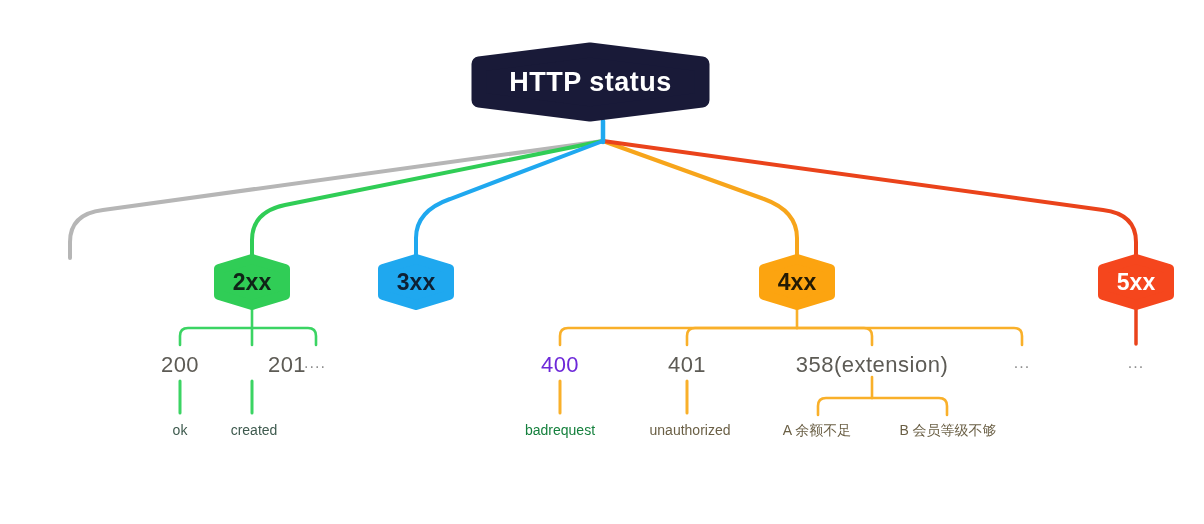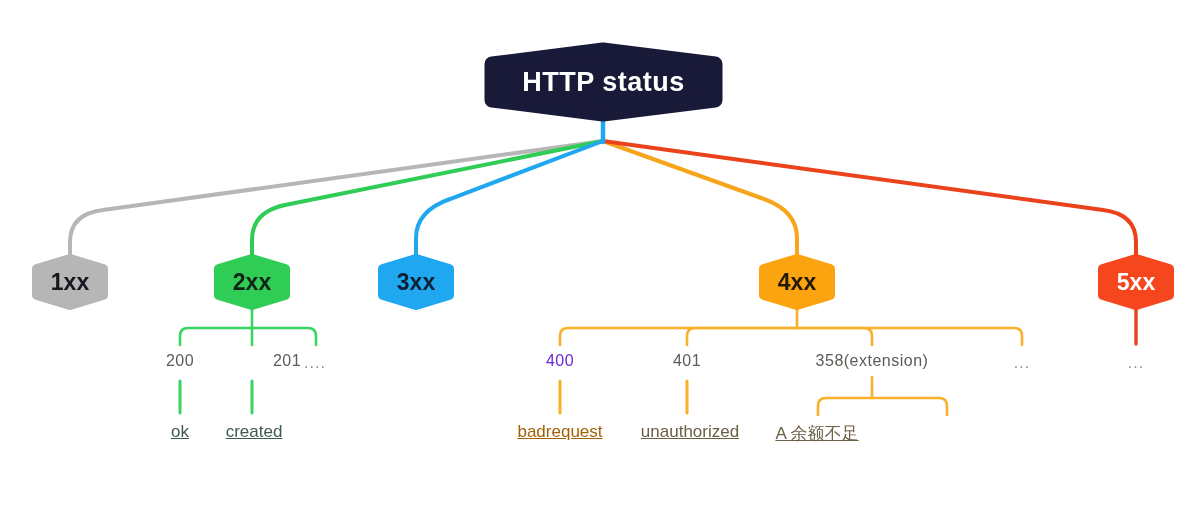--- a/index.html
+++ b/index.html
@@ -17,22 +17,22 @@
   .node{position:absolute;}
   .node svg{position:absolute;left:0;top:0;width:100%;height:100%;overflow:visible;}
   .nlabel{
     position:absolute;left:0;top:0;right:0;bottom:0;
     display:flex;align-items:center;justify-content:center;
     font-weight:700;
   }
   .root-label{font-size:27px;letter-spacing:.5px;}
   .child-label{font-size:23px;}
   .t{position:absolute;transform:translateX(-50%);white-space:nowrap;}
-  .l3{font-size:16px;letter-spacing:.5px;}
-  .l4{font-size:17px;text-decoration:underline;}
+  .l3{font-size:22px;letter-spacing:.5px;}
+  .l4{font-size:14px;}
   .dots{font-size:16px;letter-spacing:1px;}
   .watermark{position:absolute;font-size:31px;letter-spacing:1px;}
 </style>
 </head>
 <body>
 
 <div class="canvas">
 
   <svg class="wires" viewBox="0 0 1204 524">
 
@@ -58,33 +58,27 @@
     <path class="subline" d="M 560 381 V 413" style="stroke: rgb(249, 176, 42);"></path>
     <path class="subline" d="M 687 381 V 413" style="stroke: rgb(249, 176, 42);"></path>
 
     <path class="bracket" d="M 872 377 V 398" style="stroke: rgb(249, 176, 42);"></path>
     <path class="bracket" d="M 872 398 H 826 Q 818 398 818 406 V 415" style="stroke: rgb(249, 176, 42);"></path>
     <path class="bracket" d="M 872 398 H 939 Q 947 398 947 406 V 415" style="stroke: rgb(249, 176, 42);"></path>
 
     <path class="drop" d="M 1136 306 V 344" style="stroke: rgb(234, 67, 27);"></path>
   </svg>
 
-  <div class="node" style="left:477px;top:42px;width:253px;height:80px">
+  <div class="node" style="left:464px;top:42px;width:253px;height:80px">
     <svg viewBox="0 0 253 80">
       <polygon points="126,8 238,22 238,58 126,72 15,58 15,22" stroke-width="15" stroke-linejoin="round" style="fill: rgb(25, 26, 56); stroke: rgb(25, 26, 56);"></polygon>
     </svg>
     <span class="nlabel root-label" style="color: rgb(255, 255, 255);">HTTP status</span>
   </div>
 
-  <div class="node" style="left:26px;top:254px;width:88px;height:56px">
-    <svg viewBox="0 0 88 56">
-      <polygon points="44,5 77,15 77,41 44,51 11,41 11,15" stroke-width="10" stroke-linejoin="round" style="fill: rgb(182, 182, 182); stroke: rgb(182, 182, 182);"></polygon>
-    </svg>
-    <span class="nlabel child-label" style="color: rgb(23, 23, 31);">1xx</span>
-  </div>
 
   <div class="node" style="left:208px;top:254px;width:88px;height:56px">
     <svg viewBox="0 0 88 56">
       <polygon points="44,5 77,15 77,41 44,51 11,41 11,15" stroke-width="10" stroke-linejoin="round" style="fill: rgb(48, 205, 86); stroke: rgb(48, 205, 86);"></polygon>
     </svg>
     <span class="nlabel child-label" style="color: rgb(15, 36, 23);">2xx</span>
   </div>
 
   <div class="node" style="left:372px;top:254px;width:88px;height:56px">
     <svg viewBox="0 0 88 56">
@@ -113,18 +107,19 @@
 
   <div class="t l3" style="left: 560px; top: 352px; color: #6d28d9;">400</div>
   <div class="t l3" style="left: 687px; top: 352px; color: rgb(93, 91, 85);">401</div>
   <div class="t l3" style="left: 872px; top: 352px; color: rgb(93, 91, 85);">358(extension)</div>
   <div class="t dots" style="left: 1022px; top: 354px; color: rgb(143, 143, 143);">...</div>
 
   <div class="t dots" style="left: 1136px; top: 354px; color: rgb(143, 143, 143);">...</div>
 
   <div class="t l4" style="left: 180px; top: 422px; color: rgb(62, 90, 78);">ok</div>
   <div class="t l4" style="left: 254px; top: 422px; color: rgb(62, 90, 78); text-align: right;">created</div>
-  <div class="t l4" style="left: 560px; top: 422px; color: #a16207;">badrequest</div>
+  <div class="t l4" style="left: 560px; top: 422px; color: #15803d;">badrequest</div>
   <div class="t l4" style="left: 690px; top: 422px; color: rgb(106, 95, 69);">unauthorized</div>
   <div class="t l4" style="left: 817px; top: 422px; color: rgb(106, 95, 69);">A 余额不足</div>
+  <div class="t l4" style="left: 948px; top: 422px; color: rgb(106, 95, 69);">B 会员等级不够</div>
 
 
 </div>
 
 </body></html>

